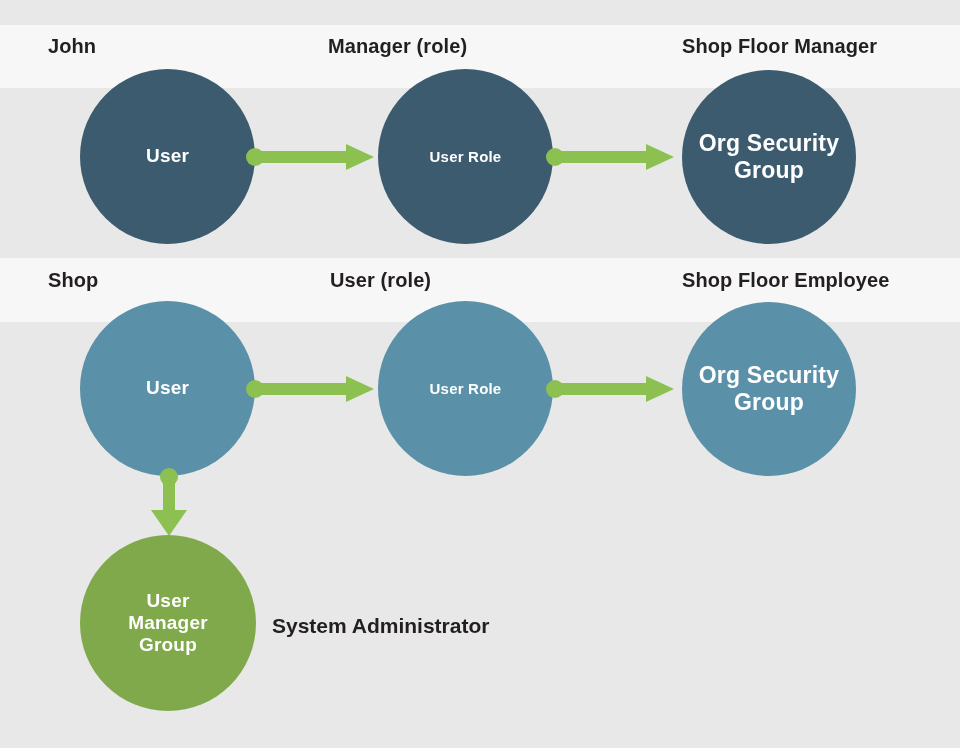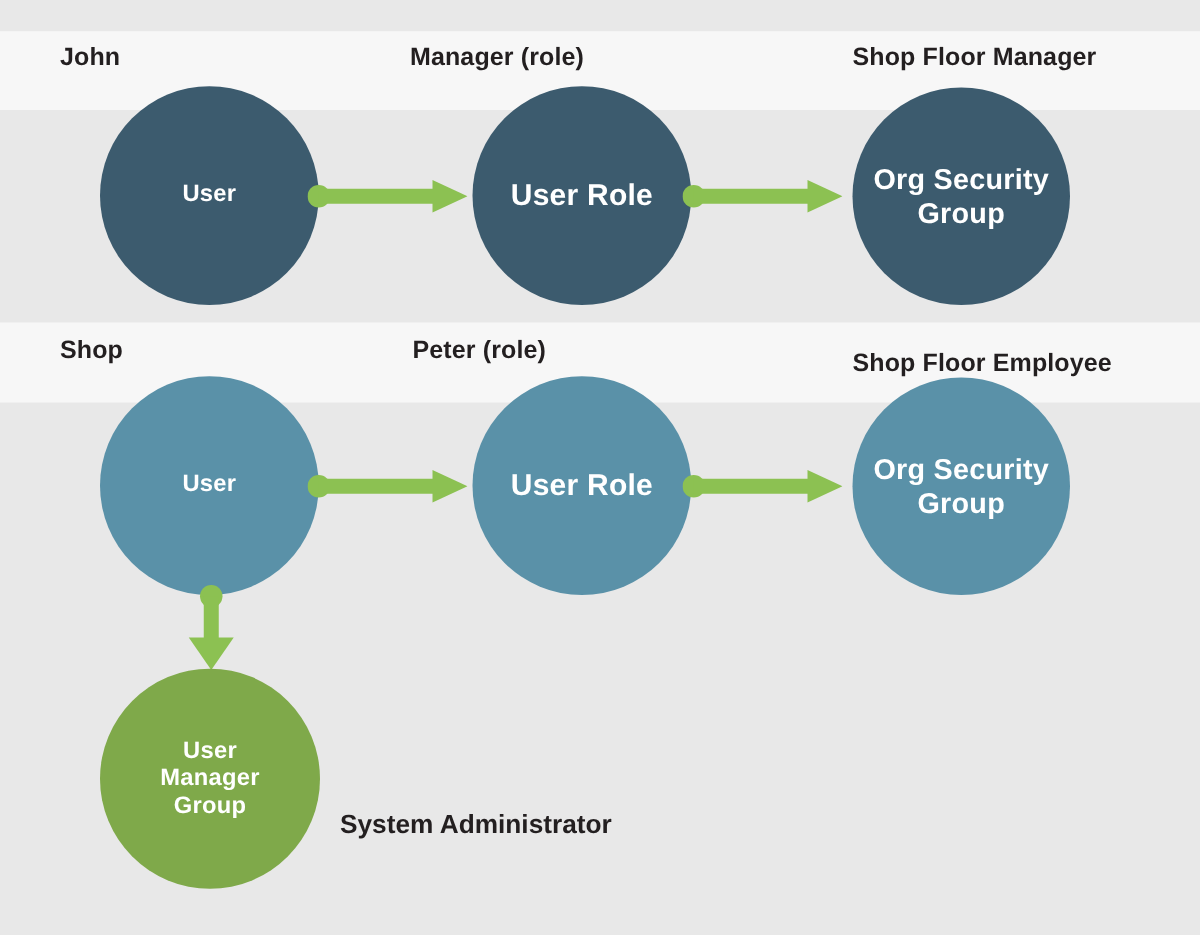--- a/index.html
+++ b/index.html
@@ -37,21 +37,21 @@
     align-items: center;
     justify-content: center;
     text-align: center;
     color: #ffffff;
     font-weight: bold;
     line-height: 1.16;
     letter-spacing: 0.2px;
     box-sizing: border-box;
   }
   .node-lg { width: 175px; height: 175px; font-size: 19px; }
-  .node-md { width: 175px; height: 175px; font-size: 24px; }
+  .node-md { width: 175px; height: 175px; font-size: 15px; }
   .node-sm { width: 174px; height: 174px; font-size: 23px; }
 
   
   .row-title {
     position: absolute;
     color: #231f20;
     font-size: 20px;
     font-weight: bold;
     letter-spacing: 0.1px;
     white-space: nowrap;
@@ -75,23 +75,23 @@
   #node-peter-user      { left: 80px;  top: 301px; }
   #node-peter-role      { left: 378px; top: 301px; }
   #node-peter-org       { left: 682px; top: 302px; }
   #node-user-sec-group  { left: 80px;  top: 535px; width: 176px; height: 176px; }
 
   #title-john          { left: 48px;  top: 35px;  }
   #title-manager-role  { left: 328px; top: 35px;  }
   #title-shop-manager  { left: 682px; top: 35px;  }
   #title-peter         { left: 48px;  top: 269px; }
   #title-user-role     { left: 330px; top: 269px; }
-  #title-shop-employee { left: 682px; top: 269px; margin-top: 11px; }
+  #title-shop-employee { left: 682px; top: 269px; }
 
-  #label-system-admin  { left: 272px; top: 614px; margin-top: 34px; }
+  #label-system-admin  { left: 272px; top: 614px; }
 
   #conn-john-1  { left: 246px; top: 142px; }
   #conn-john-2  { left: 546px; top: 142px; }
   #conn-peter-1 { left: 246px; top: 374px; }
   #conn-peter-2 { left: 546px; top: 374px; }
   #conn-peter-down { left: 147px; top: 466px; }
 </style>
 </head>
 <body>
 
@@ -129,21 +129,21 @@
 
   <div class="connector" id="conn-john-2">
     <svg width="128" height="30" viewBox="0 0 128 30">
       <circle cx="9" cy="15" r="9" fill="#8cc152"></circle>
       <rect x="9" y="9" width="93" height="12" fill="#8cc152"></rect>
       <polygon points="100,2 128,15 100,28" fill="#8cc152"></polygon>
     </svg>
   </div>
 
   <div class="row-title" id="title-peter">Shop</div>
-  <div class="row-title" id="title-user-role">Peter (role)</div>
+  <div class="row-title" id="title-user-role">User (role)</div>
   <div class="row-title" id="title-shop-employee">Shop Floor Employee</div>
 
   <div class="node node-lg" id="node-peter-user" style="background:#5a91a8">
     <span>User</span>
   </div>
 
   <div class="node node-md" id="node-peter-role" style="background:#5a91a8">
     <span>User Role</span>
   </div>
 

